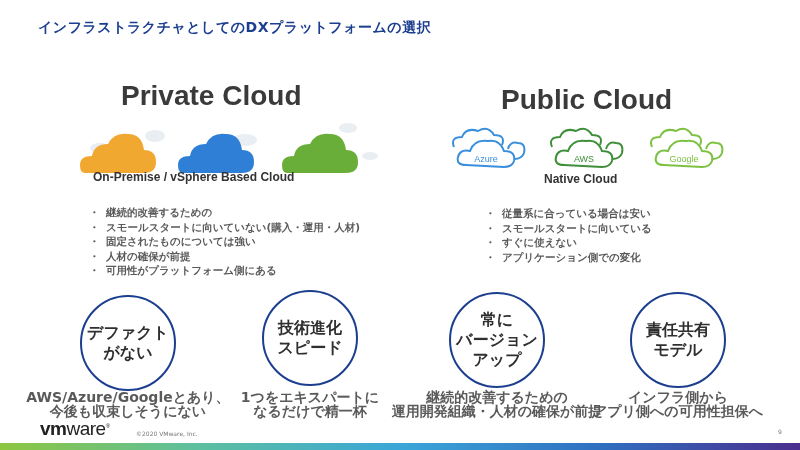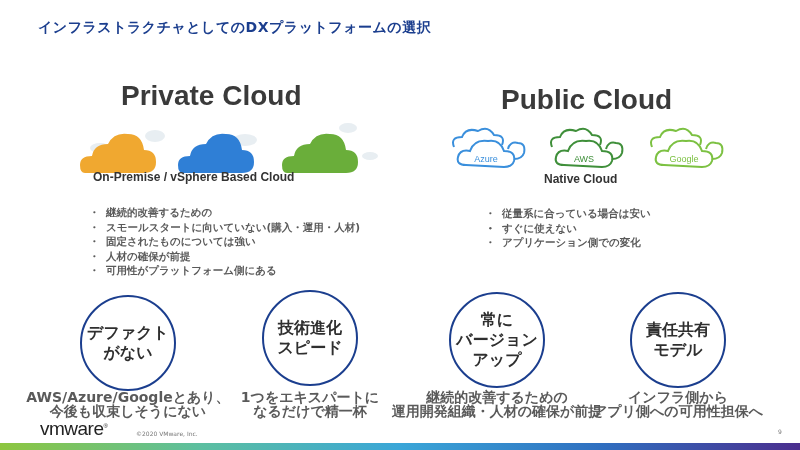--- a/index.html
+++ b/index.html
@@ -54,21 +54,21 @@
     }
     .cap1 { left: 18px; top: 390px; }
     .cap2 { left: 200px; top: 390px; }
     .cap3 { left: 387px; top: 390px; }
     .cap4 { left: 568px; top: 390px; }
 
     .footer-logo {
       position: absolute; left: 40px; top: 418px; font-family: "Liberation Sans", sans-serif;
       font-size: 19px; color: #222; letter-spacing: -0.5px;
     }
-    .footer-logo .vm { font-weight: normal; }
+    .footer-logo .vm { font-weight: bold; }
     .footer-logo .ware { font-weight: normal; }
     .copyright { position: absolute; left: 136px; top: 430px; font-size: 6px; color: #777; }
     .page-num { position: absolute; left: 778px; top: 428px; font-size: 6px; color: #777; }
 
     .footer-bar {
       position: absolute; left: 0; top: 443px; width: 800px; height: 7px;
       background: linear-gradient(90deg, #8dc63f 0%, #5cbfa0 25%, #3aa6d8 50%, #2f6fc0 75%, #4b2e8e 100%);
     }
   </style>
 </head>
@@ -131,21 +131,21 @@
       <path d="M16 40 Q6 40 8 32 Q10 24 20 26 Q24 14 38 16 Q50 14 54 26 Q66 26 64 36 Q62 42 54 42 Z"></path>
       <text x="36" y="37" font-size="9" fill="#7cc142" stroke="none" text-anchor="middle" font-family="Liberation Sans, sans-serif">Google</text>
     </g>
   </svg>
 </div>
 
 <div class="subtitle public-sub">Native Cloud</div>
 
 <ul class="bullets public-bullets">
   <li><span class="dot">・</span><span>従量系に合っている場合は安い</span></li>
-  <li><span class="dot">・</span></li>
+  <li><span class="dot">・</span><span>スモールスタートに向いている</span></li>
   <li><span class="dot">・</span><span>すぐに使えない</span></li>
   <li><span class="dot">・</span><span>アプリケーション側での変化</span></li>
 </ul>
 
 <div class="circle c1">デファクト
 がない</div>
 <div class="circle c2">技術進化
 スピード</div>
 <div class="circle c3">常に
 バージョン

